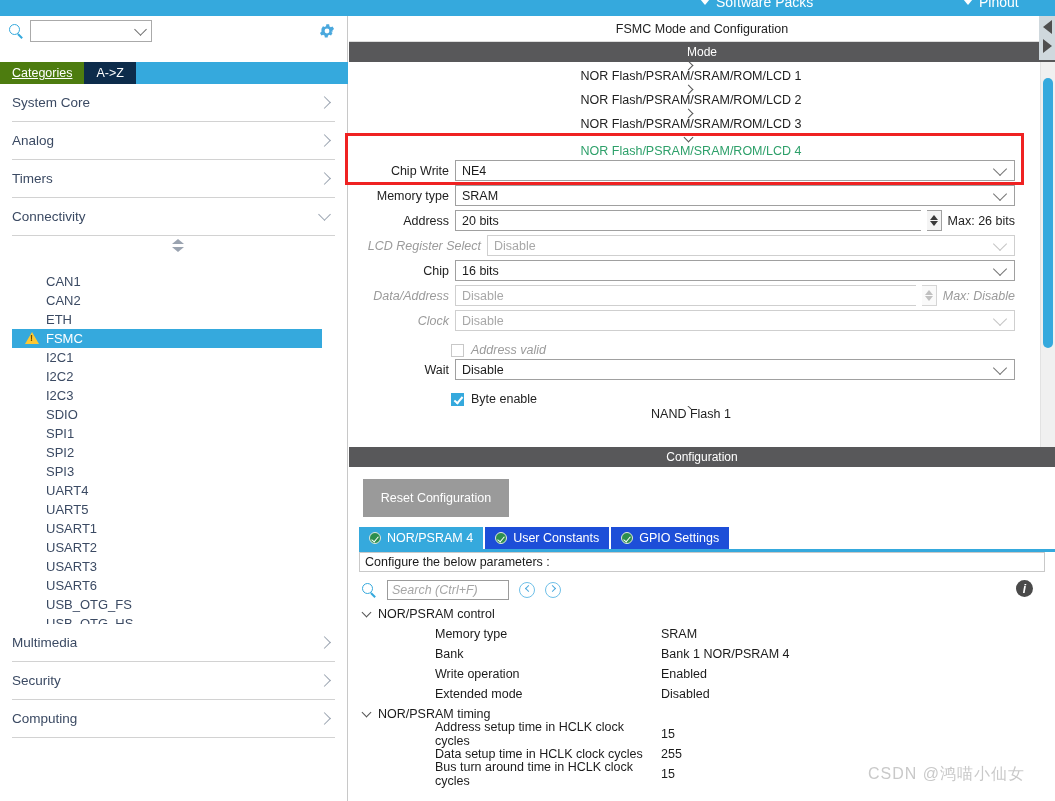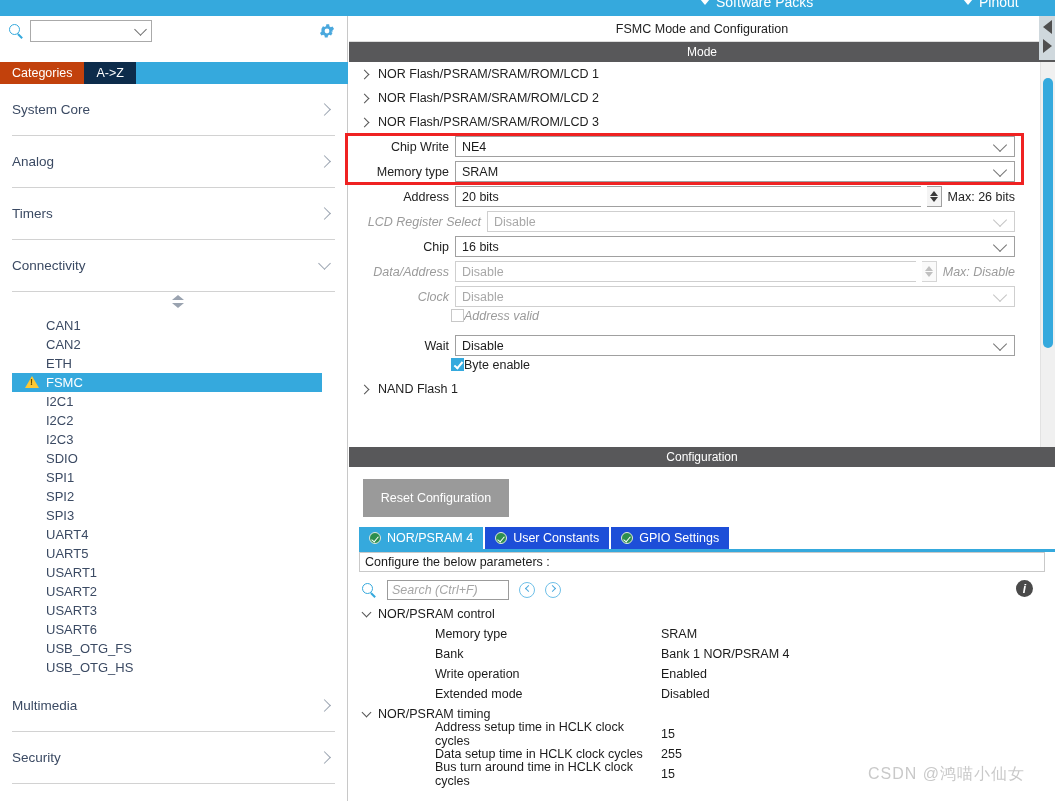--- a/index.html
+++ b/index.html
@@ -73,29 +73,29 @@
   
   .cat-tabs {
     position: absolute; left: 0; top: 46px; width: 348px; height: 22px;
     background: #35a9dd;
     display: flex; align-items: stretch;
   }
   .cat-tab {
     padding: 0 12px; display: flex; align-items: center;
     font-size: 12.5px; color: #ffffff; cursor: default;
   }
-  .cat-tab.active { background: #c2410c; }
+  .cat-tab.active { background: #4d7c0f; text-decoration: underline; }
   .cat-tab.inactive { background: #0d2c4b; }
 
   .sb-scroll {
     position: absolute; left: 0; top: 68px; width: 347px; bottom: 0;
     background: #ffffff; overflow: hidden;
   }
   .cat-row {
-    position: relative; height: 52px; margin: 0 12px;
+    position: relative; height: 38px; margin: 0 12px;
     display: flex; align-items: center; justify-content: space-between;
     border-bottom: 1px solid #d2d2d2;
     color: #3b4a63; font-size: 13.5px;
   }
   .cat-row .arrow-r {
     width: 9px; height: 9px; border-right: 1.5px solid #9aa3b0;
     border-top: 1.5px solid #9aa3b0; transform: rotate(45deg);
     margin-right: 6px;
   }
   .cat-row .arrow-dn {
@@ -108,21 +108,21 @@
   }
   .updown {
     position: absolute; left: 160px; top: 3px; width: 12px; height: 14px;
   }
   .updown i {
     position:absolute; left:0; width:0;height:0;
     border-left:6px solid transparent;border-right:6px solid transparent;
   }
   .updown i.u { top:0; border-bottom:5px solid #9aa3b0; }
   .updown i.d { top:8px; border-top:5px solid #9aa3b0; }
-  .periph-list { position: absolute; left: 0; top: 24px; width: 310px; }
+  .periph-list { position: absolute; left: 0; top: 36px; width: 310px; }
   .periph {
     height: 19px; padding-left: 34px; display: flex; align-items: center;
     font-size: 13px; color: #3b4a63; position: relative;
   }
   .periph.selected { background: #35a9dd; color: #ffffff; }
   .warn-tri {
     position: absolute; left: 13px; top: 3px;
     width: 0; height: 0;
     border-left: 7px solid transparent; border-right: 7px solid transparent;
     border-bottom: 12px solid #ffc832;
@@ -147,21 +147,21 @@
     display: flex; align-items: center; justify-content: center;
     font-size: 12px;
   }
   .mode-area {
     position: relative; height: 385px; background: #ffffff; overflow: hidden;
   }
   .mode-inner { position: absolute; left: 0; top: 0; width: 676px; }
 
   .tree-row {
     height: 24px; display: flex; align-items: center;
-    padding-left: 8px; font-size: 12.5px; color: #222;
+    padding-left: 8px; font-size: 12.5px; color: #222; flex-direction: column;
   }
   .tri-r {
     width: 7px; height: 7px; border-right: 1.4px solid #555;
     border-top: 1.4px solid #555; transform: rotate(45deg);
     margin-right: 10px; margin-left: 4px;
   }
   .tri-d {
     width: 7px; height: 7px; border-right: 1.4px solid #555;
     border-bottom: 1.4px solid #555; transform: rotate(45deg);
     margin-right: 10px; margin-left: 4px; margin-bottom: 3px;
@@ -196,21 +196,21 @@
   .spin.dim { border-color: #d5d5d5; background:#fafafa; }
   .spin i { position: absolute; left: 3px; width:0;height:0;
     border-left: 4px solid transparent; border-right: 4px solid transparent; }
   .spin i.u { top: 4px; border-bottom: 5px solid #3a3a3a; }
   .spin i.d { bottom: 4px; border-top: 5px solid #3a3a3a; }
   .spin.dim i.u { border-bottom-color:#c0c0c0; }
   .spin.dim i.d { border-top-color:#c0c0c0; }
   .maxlbl { font-size: 12.5px; color: #222; white-space: nowrap; }
   .maxlbl.dim { color: #9b9b9b; font-style: italic; }
 
-  .cb-row { display:flex; align-items:flex-start; height:24px; padding-left:8px; }
+  .cb-row { display:flex; align-items:flex-end; height:24px; padding-left:8px; gap:7px; }
   .cb {
     width: 13px; height: 13px; border: 1px solid #8a8a8a; background: #fff;
     flex: none; position: relative;
   }
   .cb.checked { background: #35a9dd; border-color: #35a9dd; }
   .cb.checked::after {
     content:''; position:absolute; left:4px; top:1px; width:3px;height:7px;
     border-right:2px solid #fff; border-bottom:2px solid #fff;
     transform: rotate(40deg);
   }
@@ -479,20 +479,24 @@
           <span>NOR Flash/PSRAM/SRAM/ROM/LCD 1</span>
         </div>
         <div class="tree-row">
           <span class="tri-r"></span>
           <span>NOR Flash/PSRAM/SRAM/ROM/LCD 2</span>
         </div>
         <div class="tree-row">
           <span class="tri-r"></span>
           <span>NOR Flash/PSRAM/SRAM/ROM/LCD 3</span>
         </div>
+        <div class="tree-row expanded">
+          <span class="tri-d"></span>
+          <span>NOR Flash/PSRAM/SRAM/ROM/LCD 4</span>
+        </div>
 
         <div class="f-row">
           <span class="f-label" style="width:92px">Chip Write</span>
           <div class="f-ctl">
             <span class="val">NE4</span>
             <span class="cv"></span>
           </div>
         </div>
 
         <div class="f-row">

